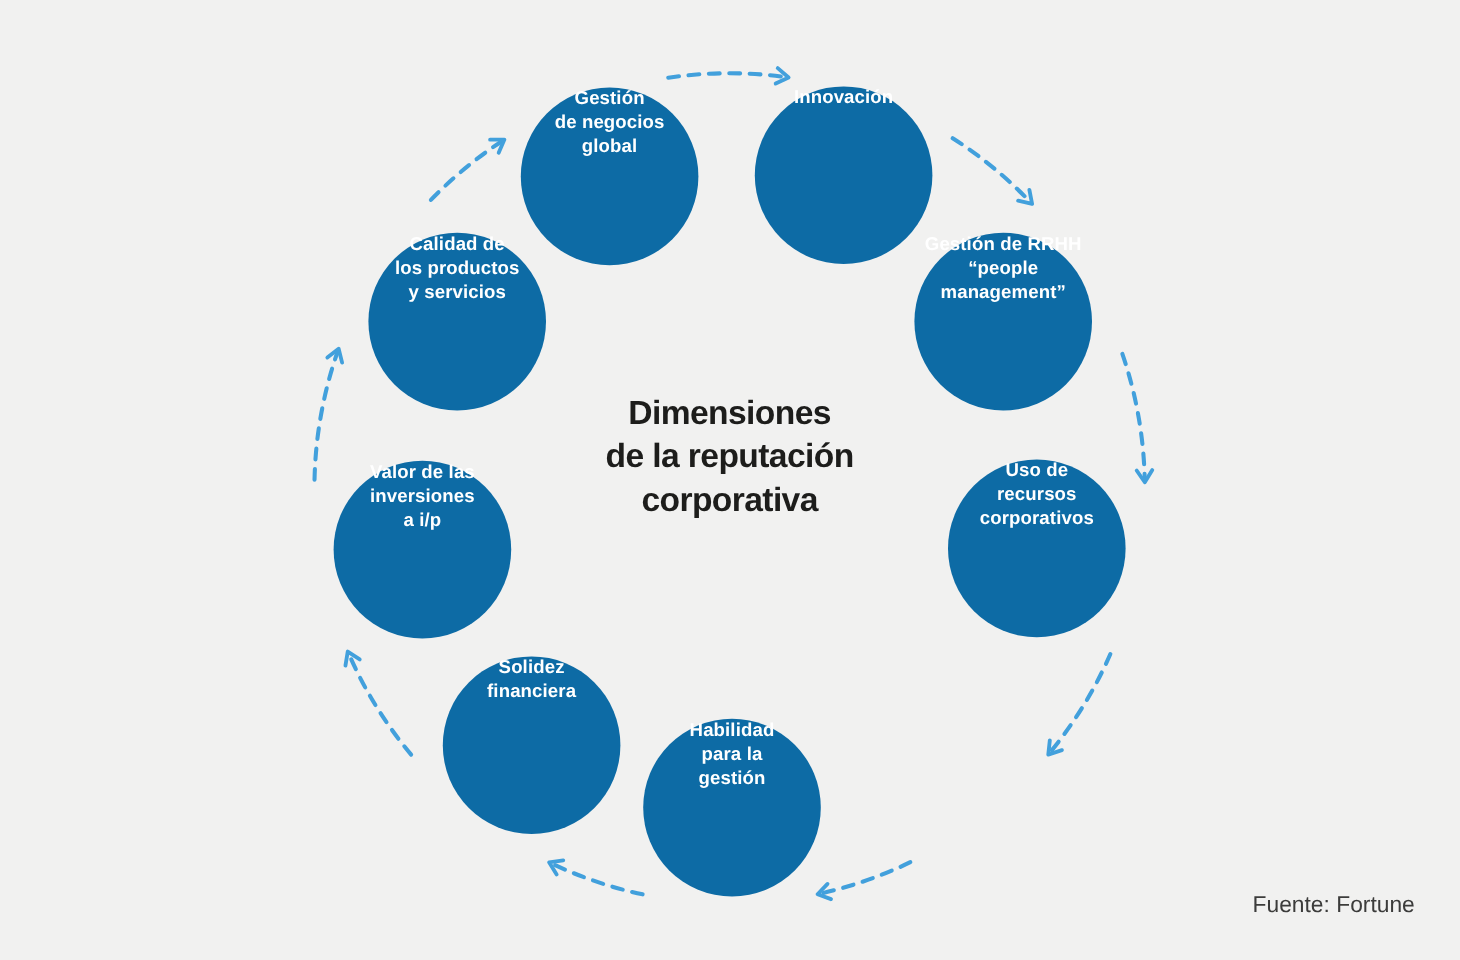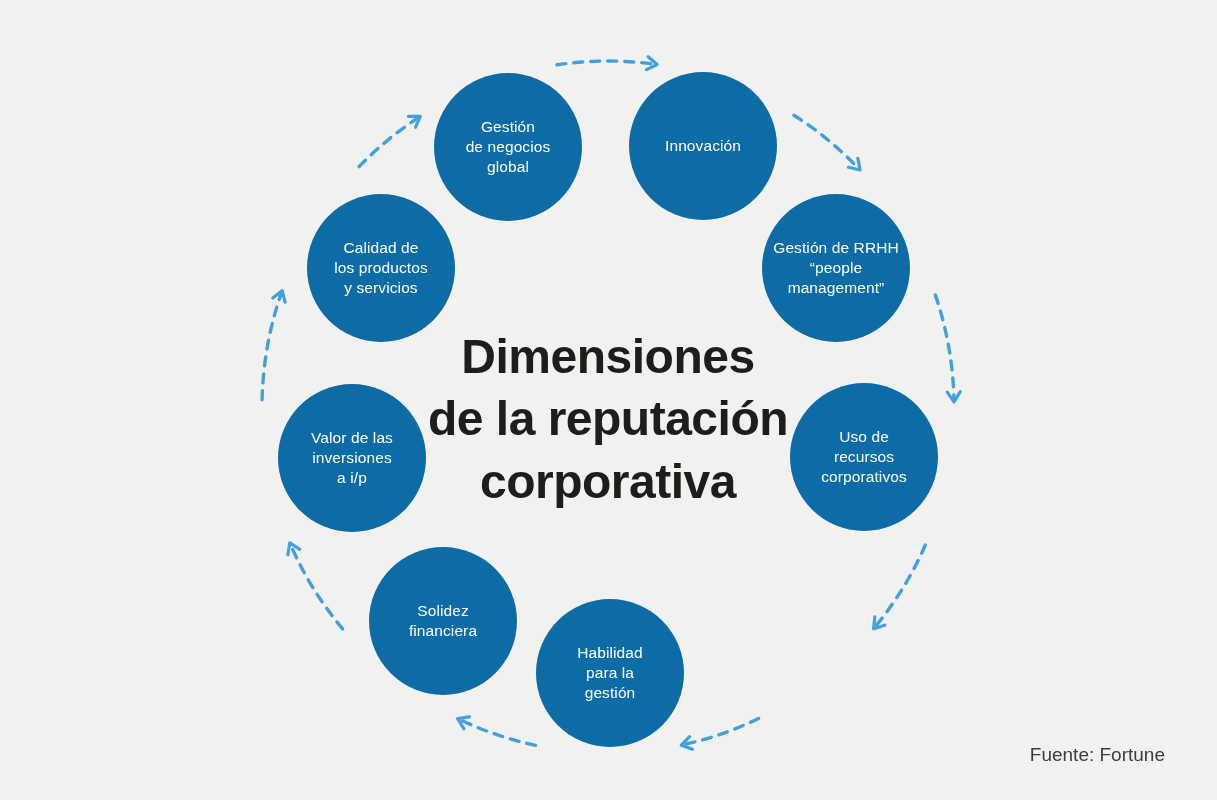--- a/index.html
+++ b/index.html
@@ -42,54 +42,54 @@
     stroke-linejoin: round;
   }
   .node {
     position: absolute;
     width: 148px;
     height: 148px;
     border-radius: 50%;
     background: var(--circle);
     color: var(--circle-text);
     display: flex;
-    align-items: center;
+    align-items: flex-start;
     justify-content: center;
     text-align: center;
     font-size: 15.5px;
-    font-weight: normal;
+    font-weight: bold;
     line-height: 1.28;
     white-space: pre-line;
     letter-spacing: 0.1px;
   }
   .n1 { left: 434px; top:  73px; }
   .n2 { left: 629px; top:  72px; }
   .n3 { left: 762px; top: 194px; }
   .n4 { left: 790px; top: 383px; }
   .n5 { left: 704px; top: 548px; }
   .n6 { left: 536px; top: 599px; }
   .n7 { left: 369px; top: 547px; }
   .n8 { left: 278px; top: 384px; }
   .n9 { left: 307px; top: 194px; }
   .title {
     position: absolute;
     left: 358px;
     top: 326px;
     width: 500px;
     text-align: center;
-    font-size: 48px;
+    font-size: 28px;
     font-weight: bold;
     line-height: 1.3;
     letter-spacing: -0.5px;
     color: var(--title-text);
     white-space: pre-line;
   }
   .source {
     position: absolute;
-    right: 52px;
+    right: 38px;
     top: 744px;
     font-size: 19px;
     color: var(--source-text);
   }
 </style>
 </head>
 <body>
 
 <div class="canvas">
 

